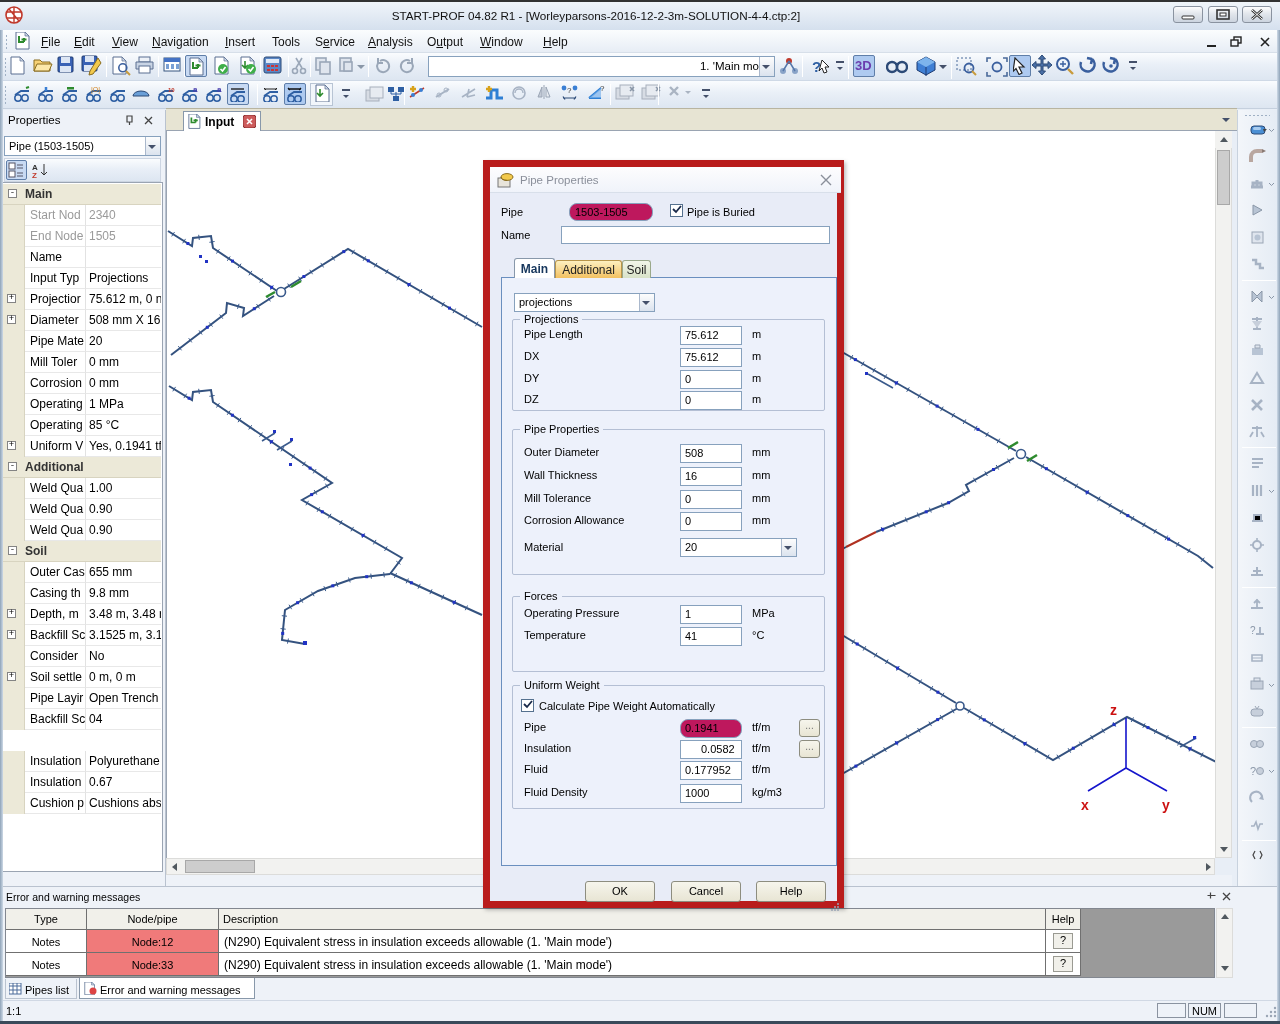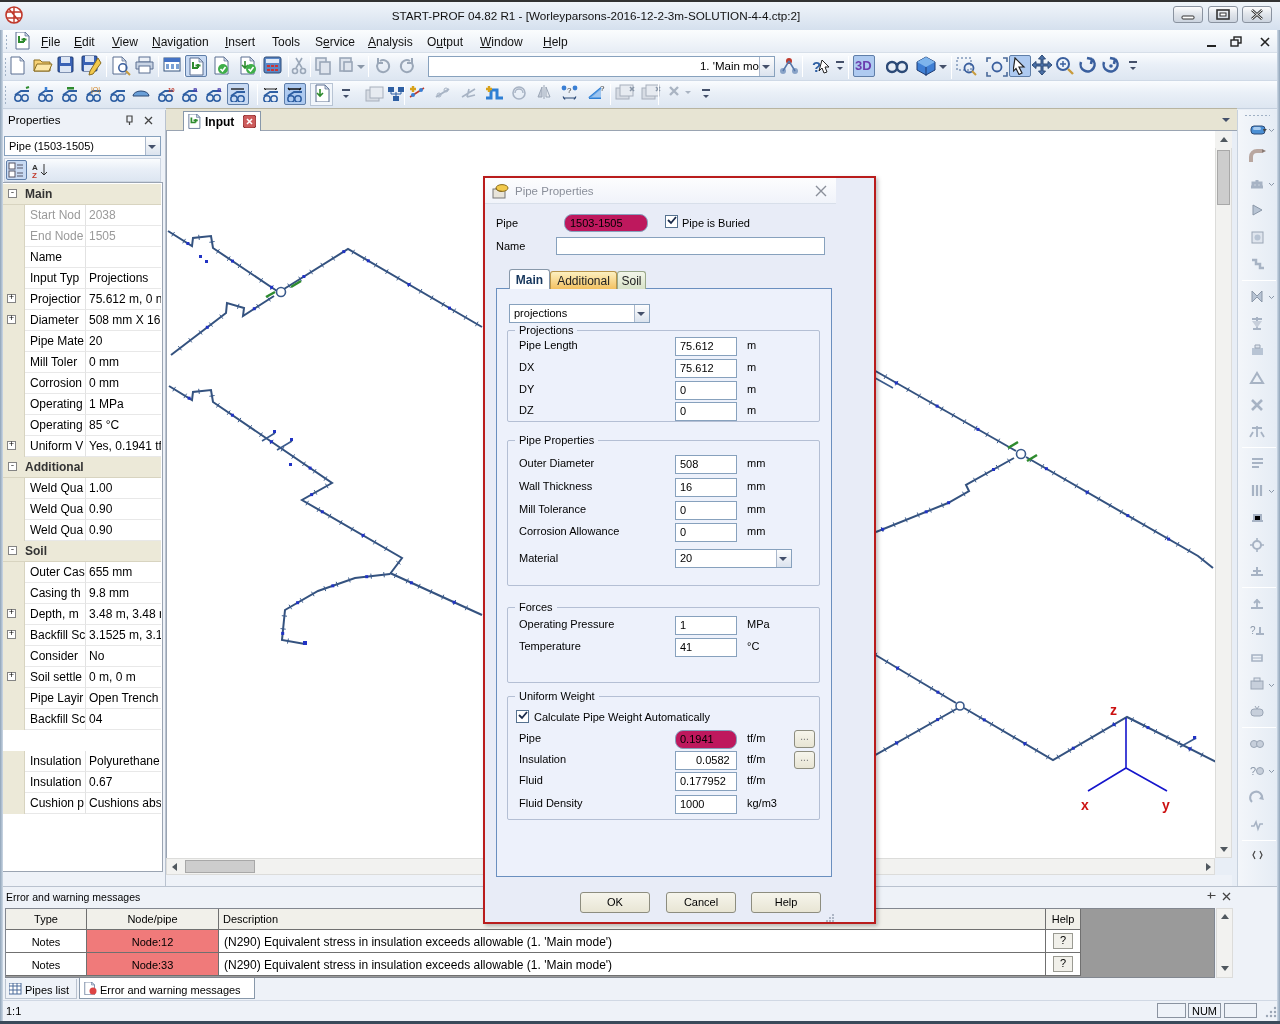--- a/index.html
+++ b/index.html
@@ -459,21 +459,21 @@
     </svg>
   </div>
 <div class="abs" style="left:2px;top:182px;width:161px;height:690px;border:1px solid #9aa4b2;background:#fff;"></div>
 <div class="prow pcat" style="top:184px;">
     <div class="abs" style="left:5px;top:5px;width:9px;height:9px;background:#fff;border:1px solid #848484;font:9px/7px 'Liberation Mono',monospace;text-align:center;">-</div>
     <div class="abs" style="left:22px;top:3px;">Main</div>
   </div>
 <div class="prow" style="top:205px;">
     <div class="pgut"></div>
     <div class="pname" style="color:#9a9a9a;">Start Nod</div>
-    <div class="pval" style="color:#9a9a9a;">2038</div>
+    <div class="pval" style="color:#9a9a9a;">2340</div>
   </div>
 <div class="prow" style="top:226px;">
     <div class="pgut"></div>
     <div class="pname" style="color:#9a9a9a;">End Node</div>
     <div class="pval" style="color:#9a9a9a;">1505</div>
   </div>
 <div class="prow" style="top:247px;">
     <div class="pgut"></div>
     <div class="pname" style="color:#000;">Name</div>
     <div class="pval" style="color:#000;"></div>
@@ -924,21 +924,21 @@
     <g fill="#9aa5b5">
       <circle cx="10" cy="2" r="1.2"></circle>
       <circle cx="6" cy="6" r="1.2"></circle>
       <circle cx="10" cy="6" r="1.2"></circle>
       <circle cx="2" cy="10" r="1.2"></circle>
       <circle cx="6" cy="10" r="1.2"></circle>
       <circle cx="10" cy="10" r="1.2"></circle>
     </g>
   </svg>
 <div class="abs" style="left:0;top:1021px;width:1280px;height:3px;background:#3a4a5a;"></div>
-<div class="abs" style="left:483px;top:176px;width:393px;height:748px;background:#e8ecf7;border:2px solid #b91c1c;box-shadow:2px 2px 4px rgba(0,0,0,.25);">
+<div class="abs" style="left:483px;top:160px;width:361px;height:748px;background:#e8ecf7;border:7px solid #b91c1c;box-shadow:2px 2px 4px rgba(0,0,0,.25);">
     <div class="abs" style="left:0;top:0;width:351px;height:26px;background:linear-gradient(#fdfdfe,#f0f3fa);border-bottom:1px solid #d8dfea;"></div>
     <svg class="abs" style="left:7px;top:5px;" width="17" height="16" viewBox="0 0 17 16">
       <rect x="1" y="6" width="12" height="9" fill="#e8e4da" stroke="#777"></rect>
       <ellipse cx="10" cy="5" rx="6" ry="3.4" fill="#f2c94c" stroke="#8a6d1f"></ellipse>
       <path d="M4,5 a6,3.4 0 0 0 6,3.4" fill="none" stroke="#8a6d1f"></path>
     </svg>
     <div class="abs" style="left:30px;top:7px;font-size:11.5px;color:#8a8f9a;">Pipe Properties</div>
     <svg class="abs" style="left:330px;top:7px;" width="12" height="12" viewBox="0 0 12 12">
       <path d="M1,1 l10,10 M11,1 l-10,10" stroke="#8a8f9a" stroke-width="1.4"></path>
     </svg>

